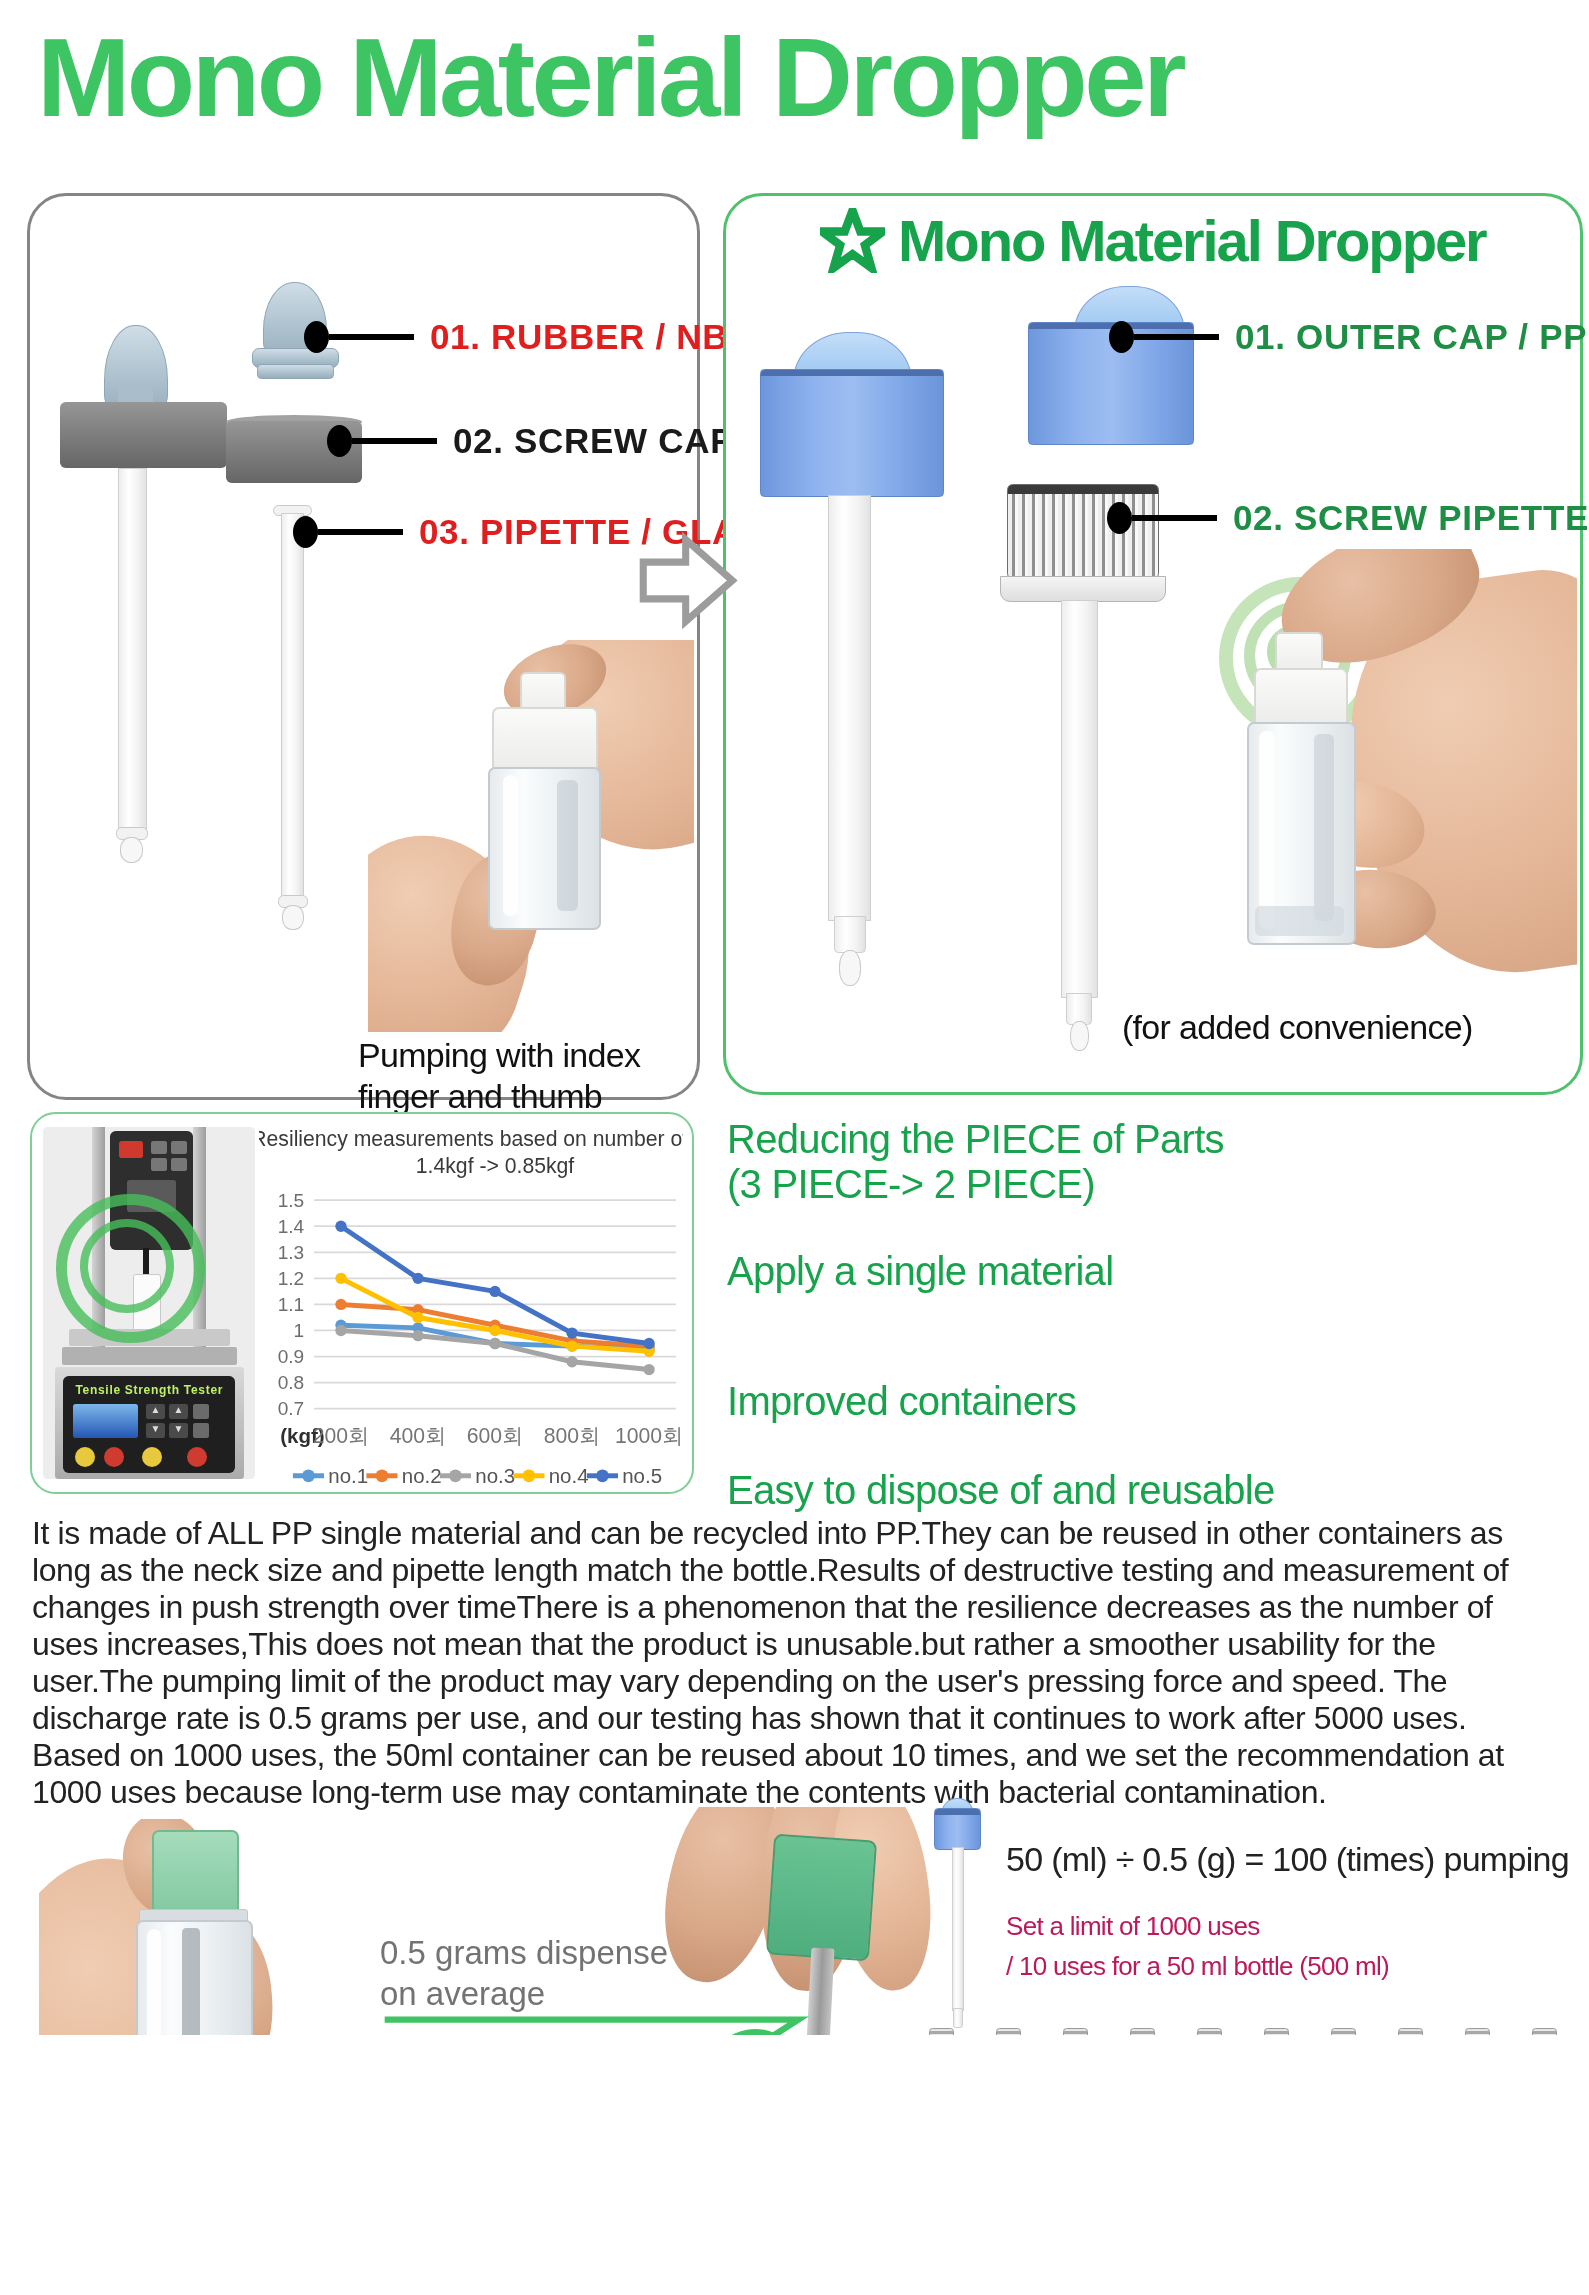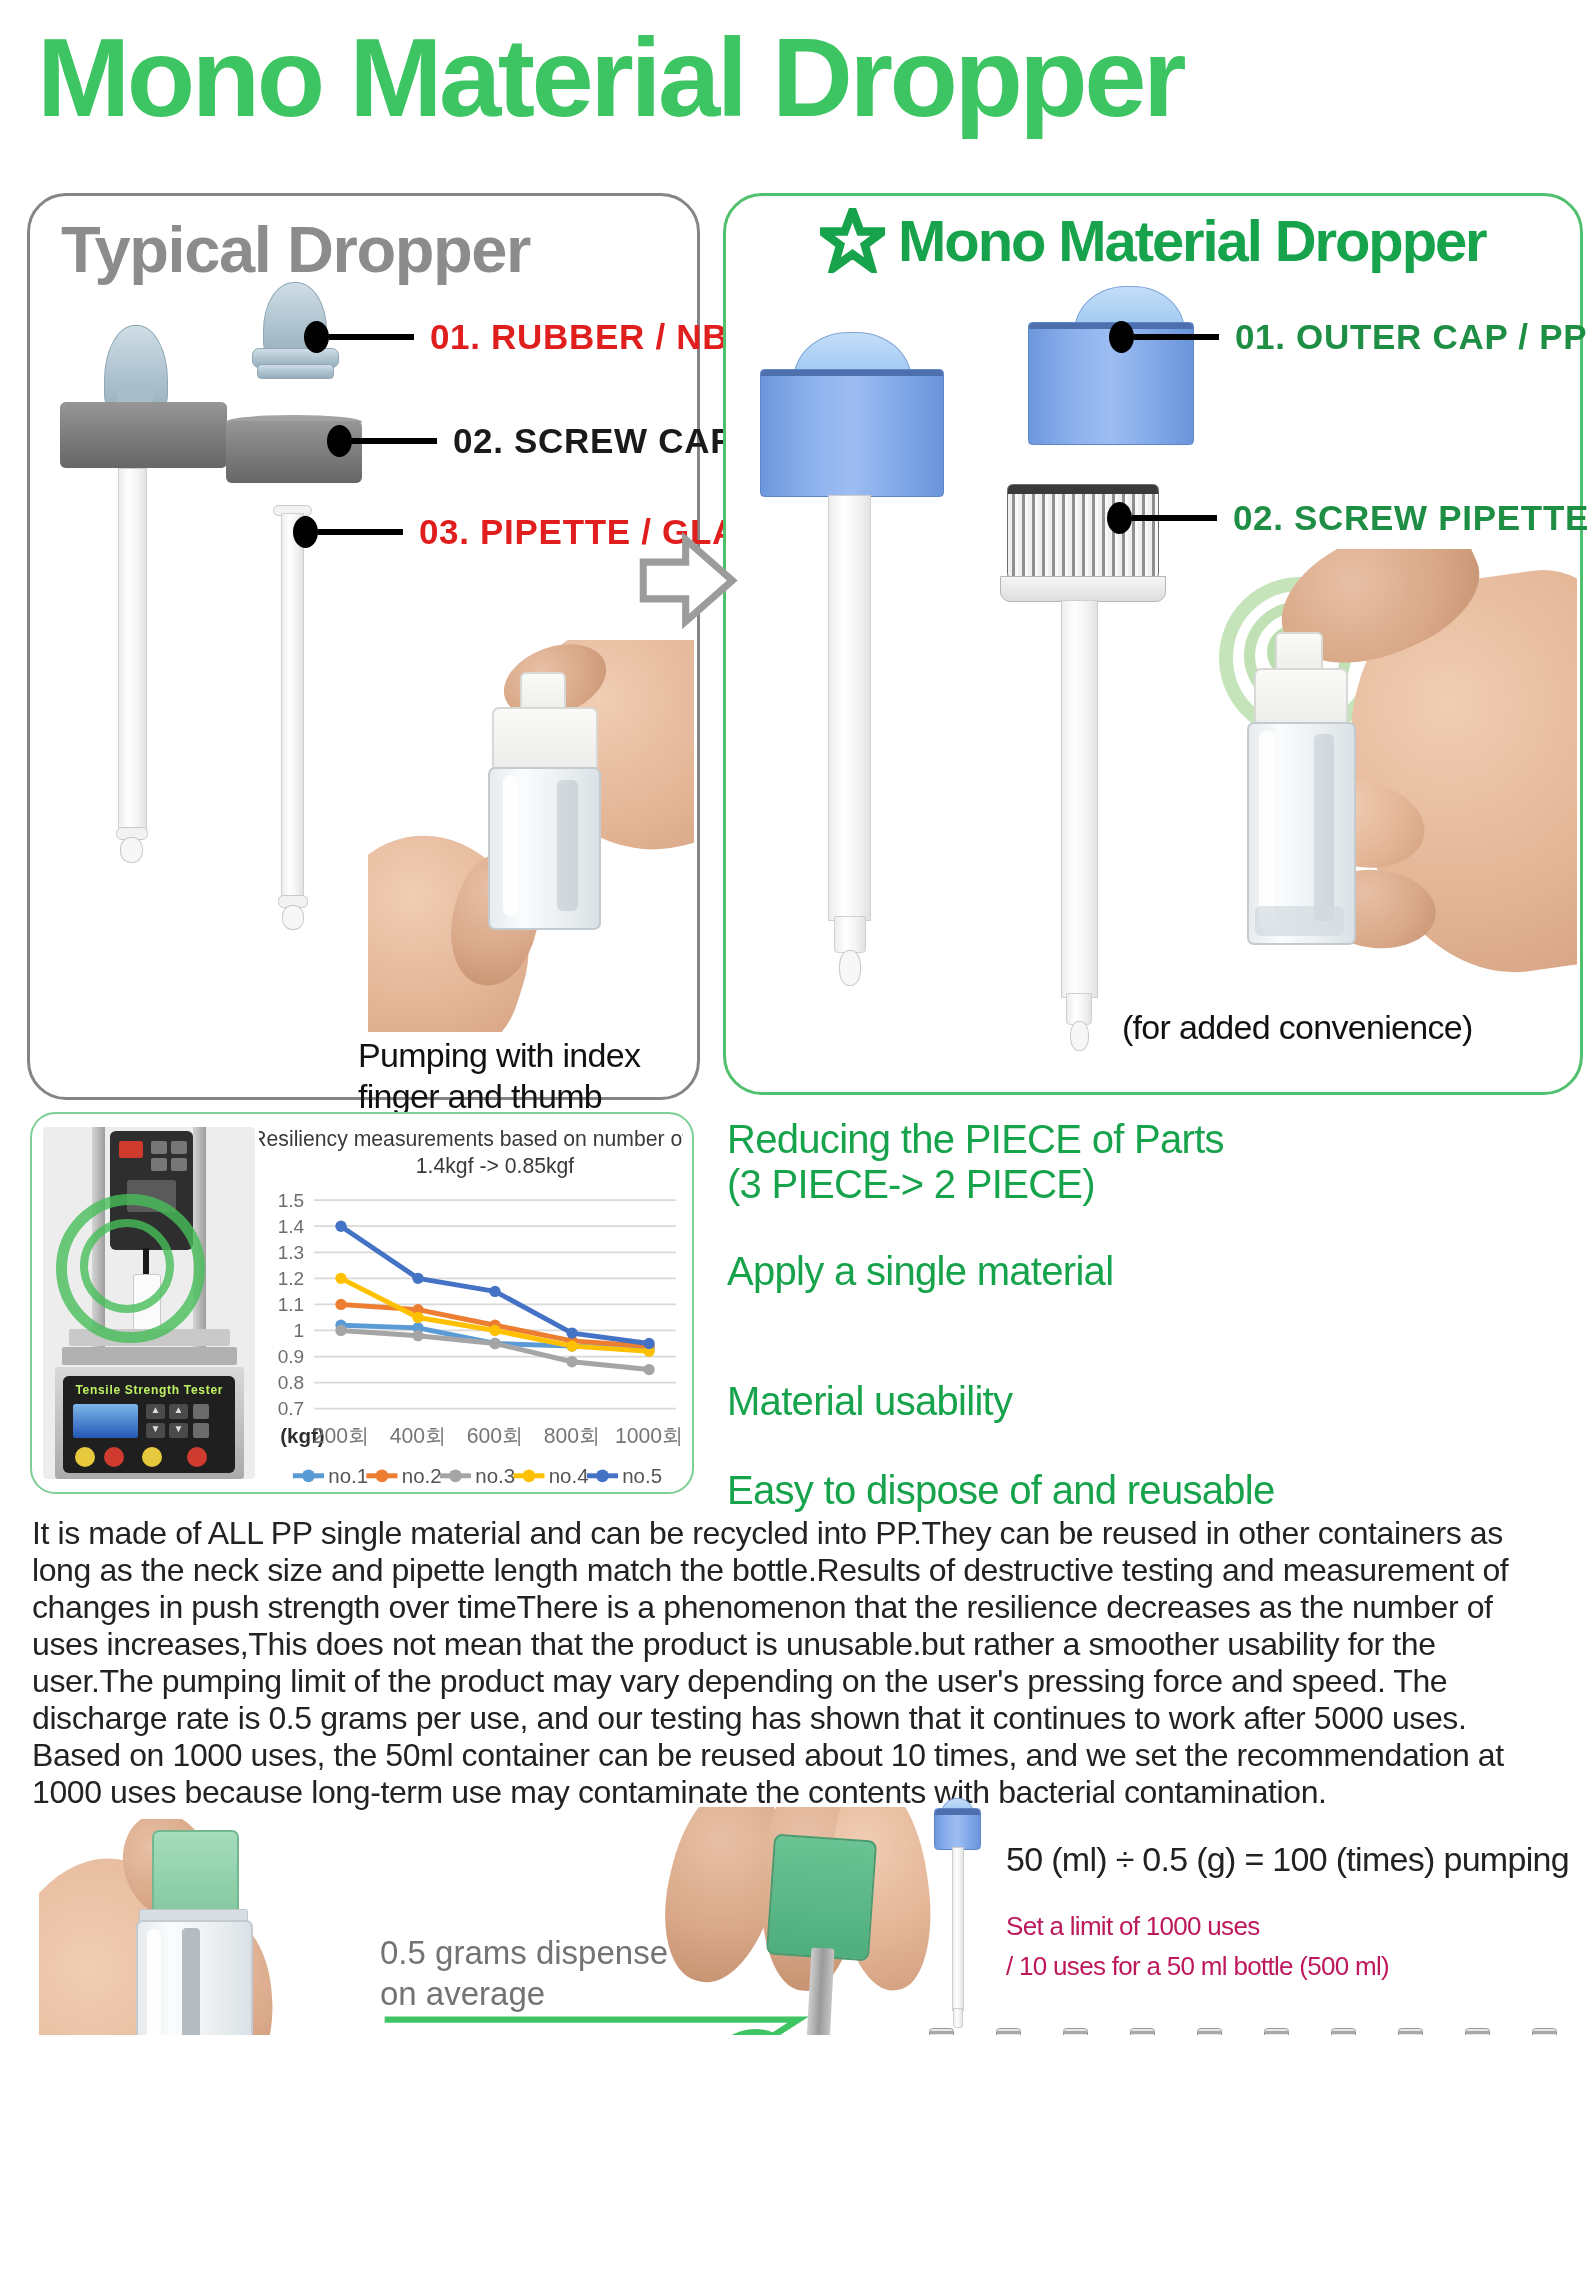--- a/index.html
+++ b/index.html
@@ -93,21 +93,20 @@
   .cap-text{font-size:34px;line-height:41px;color:#111;letter-spacing:-0.7px;}
 </style>
 </head>
 <body>
 
 <div id="page">
 
   <div class="abs" id="main-title">Mono Material Dropper</div>
 
   <div class="abs panel" id="typical-panel">
-    <div class="abs" id="typical-title">Typical Dropper</div>
 
     <div class="abs bulb" style="left:74px;top:129px;width:62px;height:90px;"></div>
     <div class="abs" style="left:88px;top:191px;width:35px;height:28px;background:#a9bec9;"></div>
     <div class="abs graycap" style="left:30px;top:206px;width:167px;height:66px;"></div>
     <div class="abs glass" style="left:88px;top:272px;width:27px;height:360px;"></div>
     <div class="abs tip-ring" style="left:86px;top:631px;width:30px;height:11.3px;"></div>
     <div class="abs tip-nub" style="left:90px;top:641px;width:21px;height:24px;"></div>
 
     <div class="abs bulb" style="left:233px;top:86px;width:62px;height:78px;"></div>
     <div class="abs bulb" style="left:222px;top:152px;width:85px;height:18.4px;border-radius:7px;"></div>
@@ -329,21 +328,21 @@
   </div>
 
   <div class="abs benefit" style="top:1117px;">
     <div>Reducing the PIECE of Parts</div>
       <div>(3 PIECE-&gt; 2 PIECE)</div>
   </div>
   <div class="abs benefit" style="top:1249px;">
     <div>Apply a single material</div>
   </div>
   <div class="abs benefit" style="top:1379px;">
-    <div>Material usability</div>
+    <div>Improved containers</div>
   </div>
   <div class="abs benefit" style="top:1468px;">
     <div>Easy to dispose of and reusable</div>
   </div>
 
   <div class="abs" id="body-text">It is made of ALL PP single material and can be recycled into PP.They can be reused in other containers as long as the neck size and pipette length match the bottle.Results of destructive testing and measurement of changes in push strength over timeThere is a phenomenon that the resilience decreases as the number of uses increases,This does not mean that the product is unusable.but rather a smoother usability for the user.The pumping limit of the product may vary depending on the user's pressing force and speed. The discharge rate is 0.5 grams per use, and our testing has shown that it continues to work after 5000 uses. Based on 1000 uses, the 50ml container can be reused about 10 times, and we set the recommendation at 1000 uses because long-term use may contaminate the contents with bacterial contamination.</div>
 
   <div class="abs photo" style="left:39px;top:1819px;width:353px;height:374px;">
     <div class="abs skin" style="left:-49px;top:42px;width:254px;height:367px;border-radius:40% 45% 30% 40%;transform:rotate(8deg);"></div>
     <div class="abs skin2" style="left:141px;top:99px;width:92px;height:162px;border-radius:48%;transform:rotate(-4deg);"></div>

